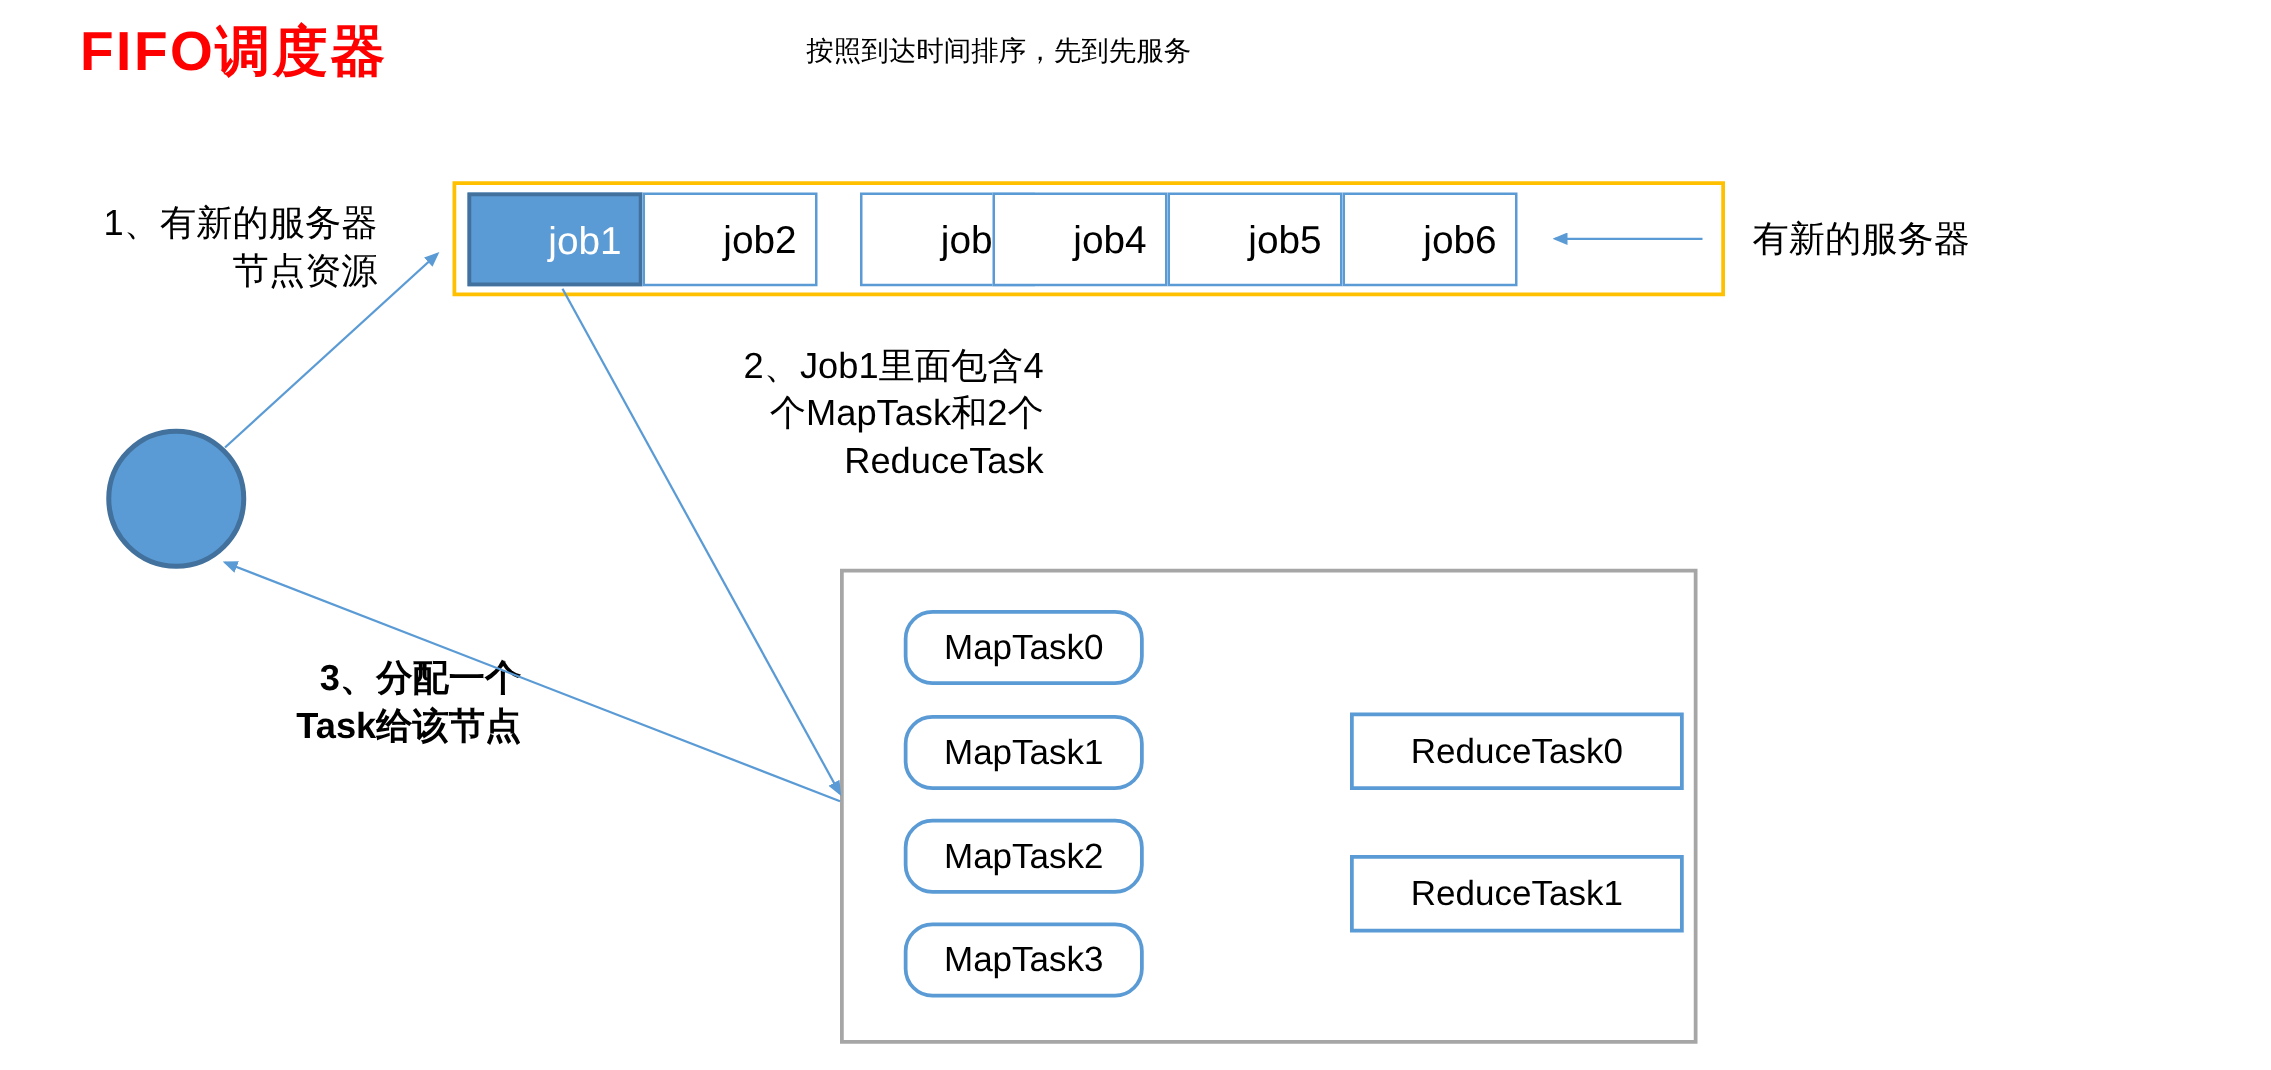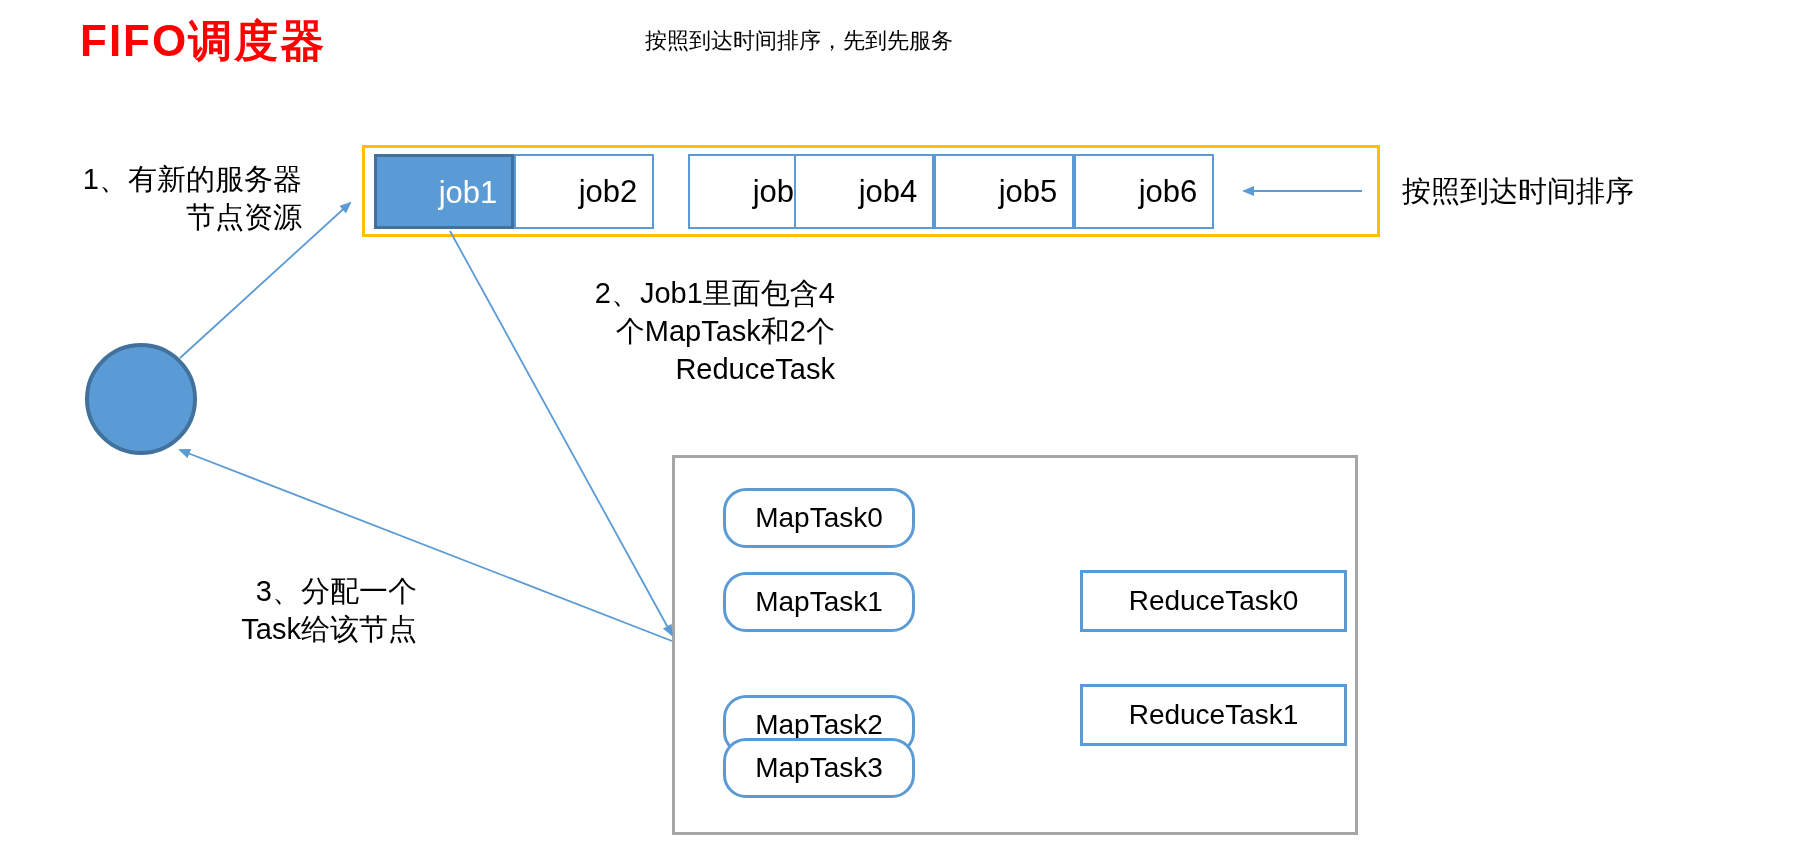--- a/index.html
+++ b/index.html
@@ -12,21 +12,21 @@
   }
   *{margin:0;padding:0;box-sizing:border-box;}
   html,body{background:#ffffff;}
   body{
     width:1817px;height:856px;position:relative;overflow:hidden;
     font-family:"Liberation Sans","DejaVu Sans",sans-serif;
     color:var(--text-black);
   }
   .abs{position:absolute;}
   .page-title{
-    left:80px;top:12px;
+    left:64px;top:12px;
     font-size:44px;font-weight:bold;color:var(--title-red);
     letter-spacing:2px;
   }
   .subtitle{
     left:645px;top:26px;
     font-size:22px;color:var(--text-black);
   }
   .queue-box{
     left:362px;top:145px;width:1018px;height:92px;
     border:3px solid var(--queue-border-yellow);
@@ -51,34 +51,34 @@
     left:85px;top:343px;width:112px;height:112px;
     border-radius:50%;
     background:var(--accent-blue);
     border:4px solid var(--accent-blue-dark);
   }
   .annotation{
     font-size:29px;line-height:38px;text-align:right;color:var(--text-black);
   }
   .step1{left:18px;top:160px;width:284px;}
   .step2{left:455px;top:274px;width:380px;}
-  .step3{left:163px;top:572px;width:254px;}
+  .step3{left:163px;top:524px;width:254px;font-weight:bold;}
   .task-container{
     left:672px;top:455px;width:686px;height:380px;
     border:3px solid var(--container-border-gray);
     background:#ffffff;
   }
   .task{
     background:#ffffff;border:3px solid var(--accent-blue);
     font-size:28px;text-align:center;color:var(--text-black);
   }
   .map-task{left:723px;width:192px;height:60px;line-height:54px;border-radius:23px;}
   .map-task.m0{top:488px;}
   .map-task.m1{top:572px;}
-  .map-task.m2{top:655px;margin-top:40px;}
+  .map-task.m2{top:655px;}
   .map-task.m3{top:738px;}
   .reduce-task{left:1080px;width:267px;height:62px;line-height:56px;}
   .reduce-task.r0{top:570px;}
   .reduce-task.r1{top:684px;}
   svg.overlay{
     position:absolute;left:0;top:0;width:1817px;height:856px;
     pointer-events:none;
   }
   svg.overlay line{stroke:var(--accent-blue);stroke-width:1.8;}
   svg.overlay marker path{fill:var(--accent-blue);stroke:none;}
@@ -89,21 +89,21 @@
 <div class="abs page-title">FIFO调度器</div>
 <div class="abs subtitle">按照到达时间排序，先到先服务</div>
 
 <div class="abs queue-box"></div>
 <div class="abs job selected" style="left:374px;">job1</div>
 <div class="abs job" style="left:514px;">job2</div>
 <div class="abs job" style="left:688px;">job3</div>
 <div class="abs job" style="left:794px;">job4</div>
 <div class="abs job" style="left:934px;">job5</div>
 <div class="abs job" style="left:1074px;">job6</div>
-<div class="abs queue-label">按照到达时间排序</div>
+<div class="abs queue-label">有新的服务器</div>
 
 <div class="abs node-circle"></div>
 
 <div class="abs annotation step1">
   <div>1、有新的服务器</div>
   <div>节点资源</div>
 </div>
 <div class="abs annotation step2">
   <div>2、Job1里面包含4</div>
   <div>个MapTask和2个</div>

